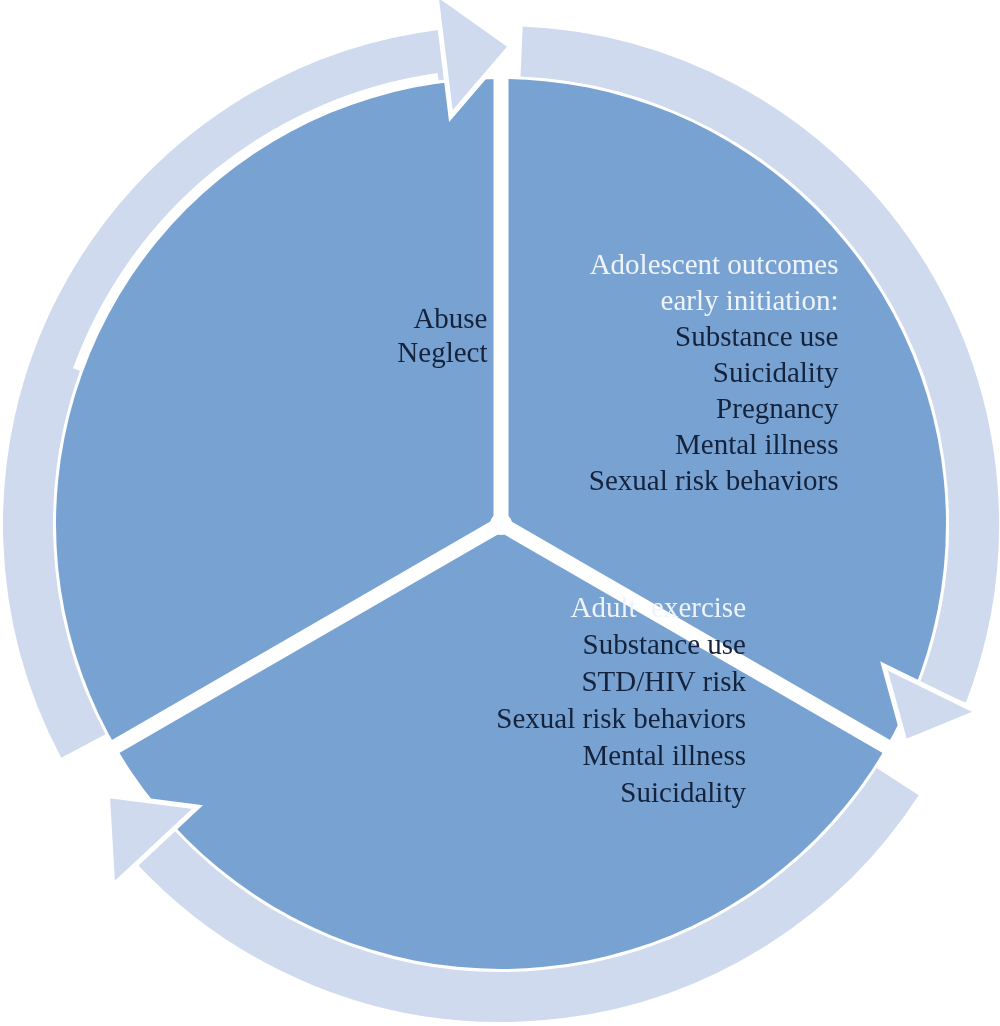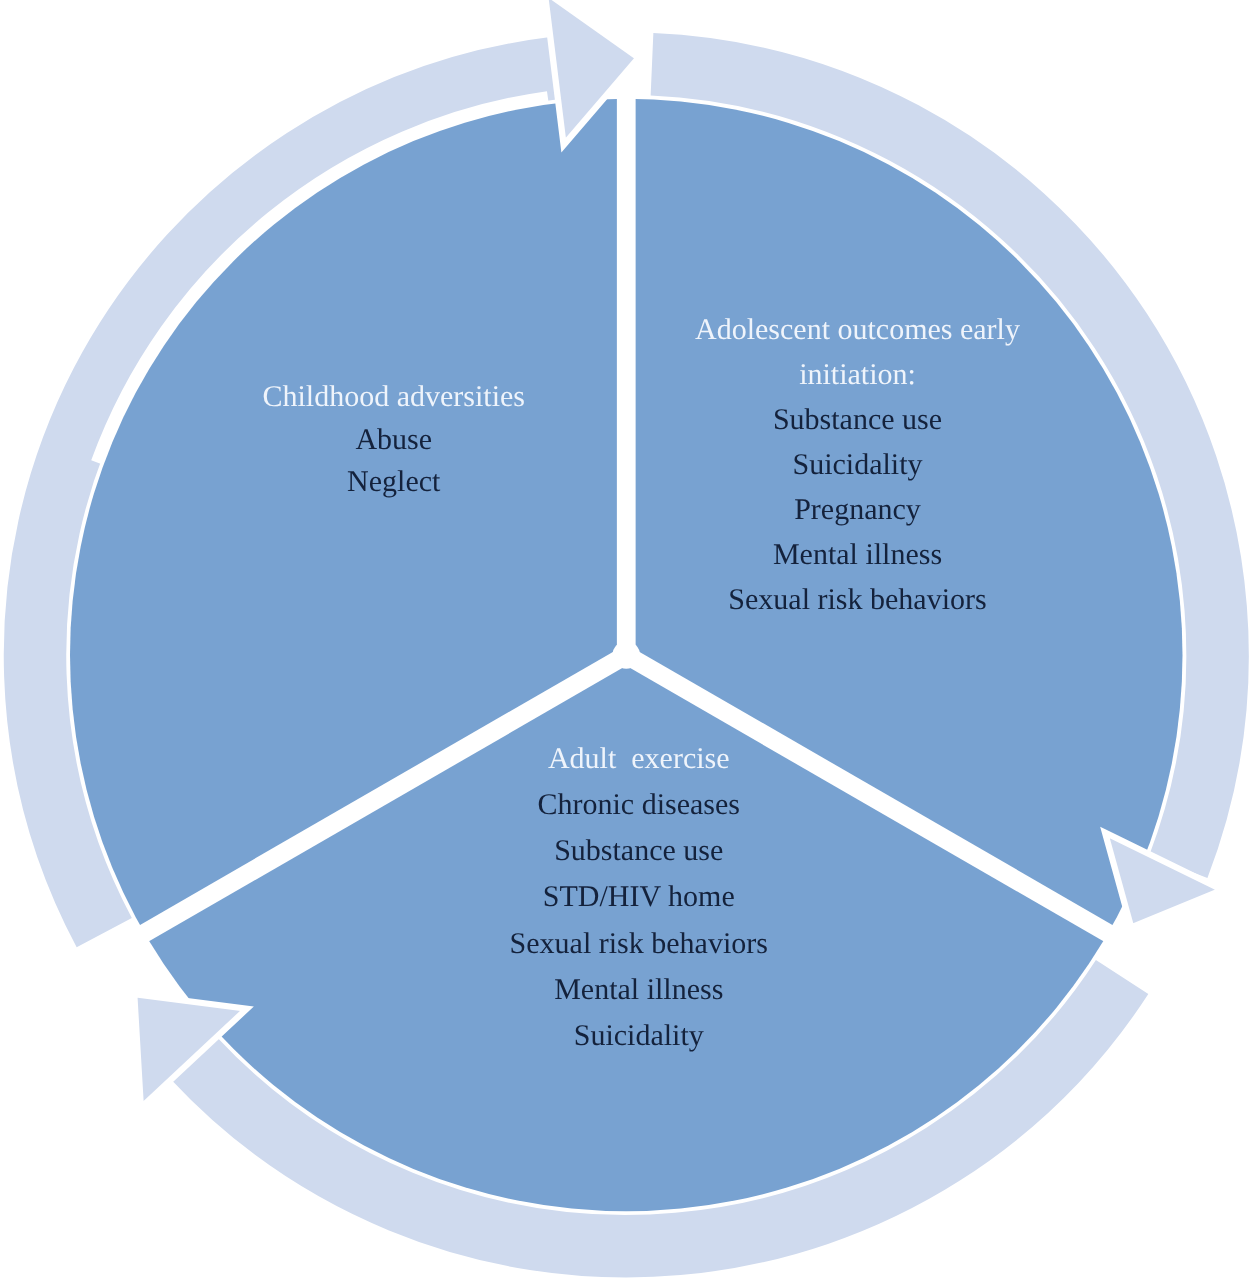--- a/index.html
+++ b/index.html
@@ -8,22 +8,22 @@
     width: 1000px;
     height: 1026px;
     background: #ffffff;
     overflow: hidden;
     font-family: "Liberation Serif", "DejaVu Serif", serif;
   }
   .diagram-svg { position: absolute; left: 0; top: 0; width: 1000px; height: 1026px; }
   .seg-text {
     position: absolute;
     transform: translateX(-50%);
-    text-align: center;
-    font-size: 24px;
+    text-align: right;
+    font-size: 29px;
     color: #14223c;
   }
   .seg-text .seg-header { color: #eff4fb; white-space: pre-wrap; }
   .seg-left   { left: 315px; top: 301px; width: 345px; line-height: 34px; }
   .seg-right  { left: 686px; top: 246px; width: 305px; line-height: 36px; }
   .seg-bottom { left: 511px; top: 589px; width: 470px; line-height: 37px; }
 </style>
 </head>
 <body>
 
@@ -43,37 +43,35 @@
     <line x1="501" y1="524" x2="890.7" y2="749" stroke="#ffffff" stroke-width="15"></line>
     <line x1="501" y1="524" x2="111.3" y2="749" stroke="#ffffff" stroke-width="15"></line>
     <circle cx="501" cy="524" r="11" fill="#ffffff"></circle>
 
     <polygon points="435.7,-7 510.8,46.2 450.9,116" fill="#cfdaee" stroke="#ffffff" stroke-width="5" stroke-linejoin="miter"></polygon>
     <polygon points="884,666 978,712 905,742" fill="#cfdaee" stroke="#ffffff" stroke-width="5" stroke-linejoin="miter"></polygon>
     <polygon points="197.5,807 112.7,886.2 107.4,795.4" fill="#cfdaee" stroke="#ffffff" stroke-width="5" stroke-linejoin="miter"></polygon>
   </svg>
 
   <div class="seg-text seg-left">
-    <div class="seg-header">Childhood adversities</div>
     <div class="seg-item">Abuse</div>
     <div class="seg-item">Neglect</div>
   </div>
 
   <div class="seg-text seg-right">
     <div class="seg-header">Adolescent outcomes early initiation:</div>
     <div class="seg-item">Substance use</div>
     <div class="seg-item">Suicidality</div>
     <div class="seg-item">Pregnancy</div>
     <div class="seg-item">Mental illness</div>
     <div class="seg-item">Sexual risk behaviors</div>
   </div>
 
   <div class="seg-text seg-bottom">
     <div class="seg-header">Adult  exercise</div>
-    <div class="seg-item">Chronic diseases</div>
     <div class="seg-item">Substance use</div>
-    <div class="seg-item">STD/HIV home</div>
+    <div class="seg-item">STD/HIV risk</div>
     <div class="seg-item">Sexual risk behaviors</div>
     <div class="seg-item">Mental illness</div>
     <div class="seg-item">Suicidality</div>
   </div>
 
 </div>
 
 </body></html>

